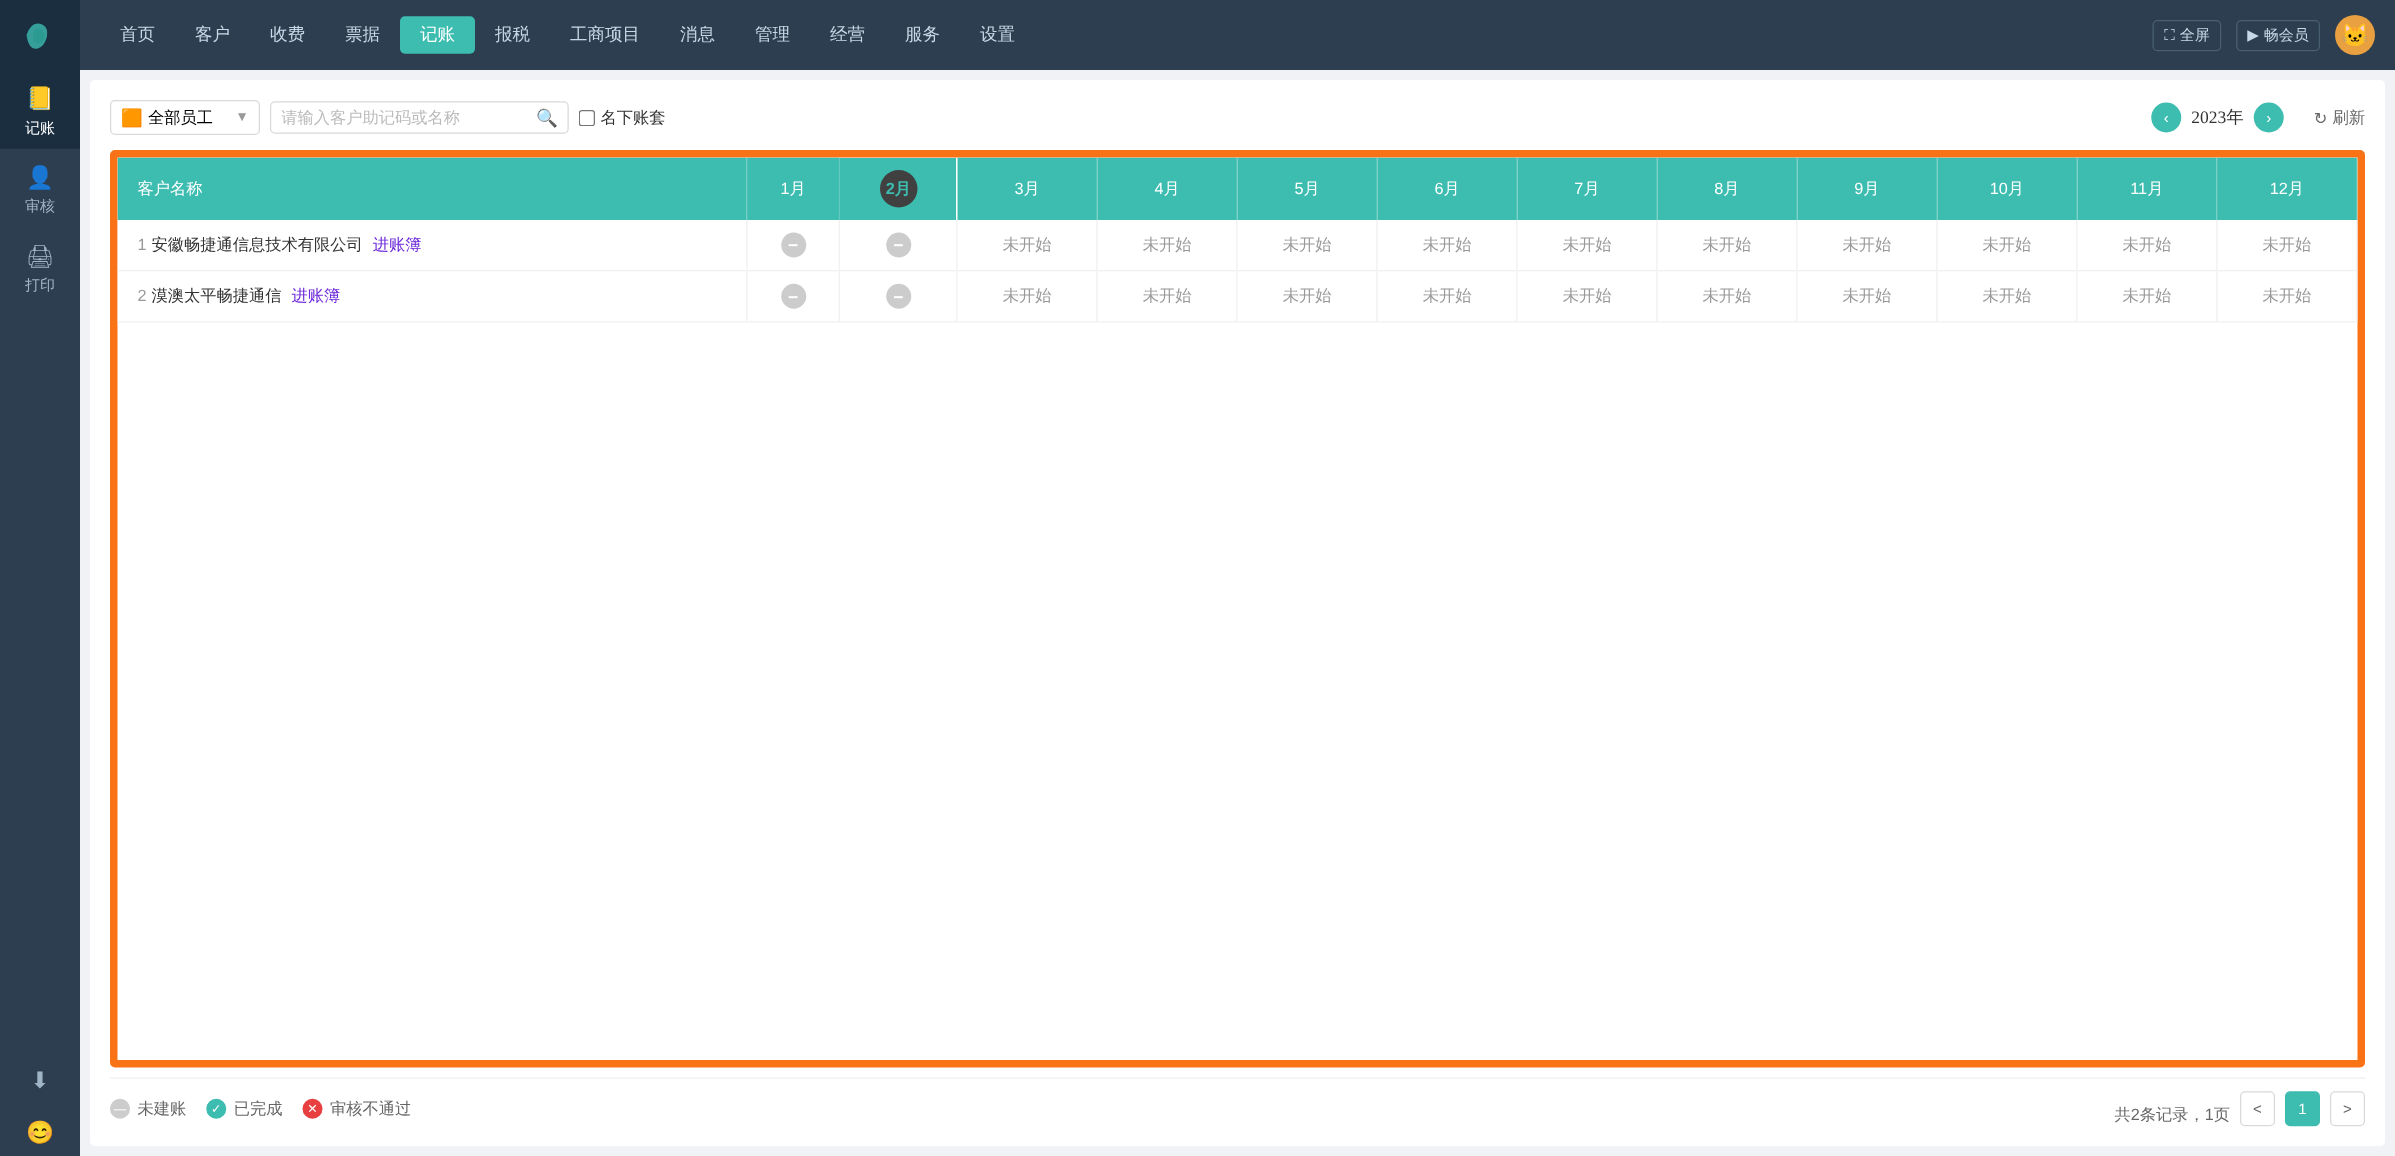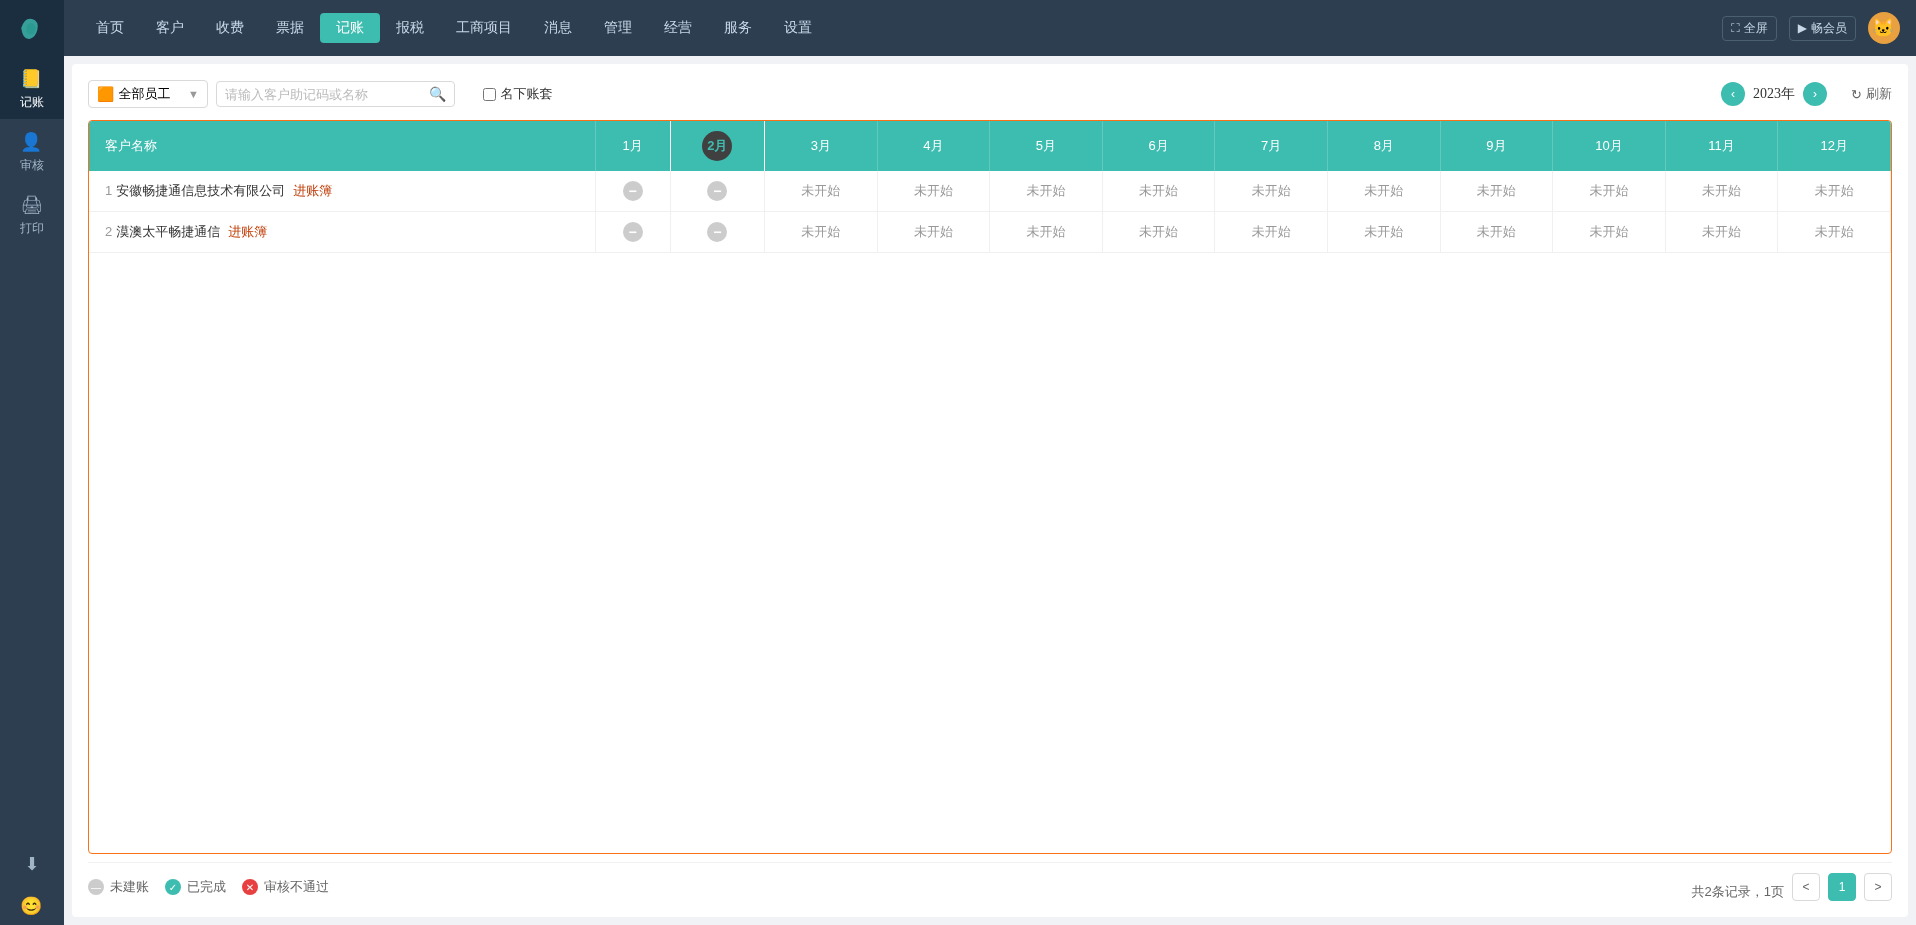--- a/index.html
+++ b/index.html
@@ -101,47 +101,47 @@
       background: #fff;
       cursor: pointer;
       font-size: 13px;
       gap: 4px;
       min-width: 120px;
     }
     .filter-select .icon { color: #e6a030; font-size: 14px; }
     .filter-select .arrow { margin-left: auto; color: #999; font-size: 11px; }
     .search-input-wrap {
       display: flex;
-      align-items: center;
+      align-items: flex-start;
       border: 1px solid #d9d9d9;
       border-radius: 4px;
       padding: 4px 8px;
       background: #fff;
       gap: 4px;
     }
     .search-input-wrap input {
       border: none;
       outline: none;
       font-size: 13px;
       width: 200px;
       color: #666;
     }
     .search-input-wrap input::placeholder { color: #bbb; }
     .search-btn { cursor: pointer; color: #999; font-size: 14px; }
-    .checkbox-wrap { display: flex; align-items: center; gap: 4px; cursor: pointer; font-size: 13px; color: #333; margin-left: 20px; }
+    .checkbox-wrap { display: flex; align-items: center; gap: 4px; cursor: pointer; font-size: 13px; color: #333; }
     .checkbox-wrap input { cursor: pointer; }
 
     .year-nav { display: flex; align-items: center; gap: 8px; margin-left: auto; }
     .year-btn { width: 24px; height: 24px; border-radius: 50%; background: #3dbcb0; color: #fff; display: flex; align-items: center; justify-content: center; cursor: pointer; font-size: 12px; border: none; }
     .year-text { font-size: 14px; color: #333; font-weight: 500; font-family: Liberation Serif, serif; }
 
     .refresh-btn { display: flex; align-items: center; gap: 4px; cursor: pointer; color: #666; font-size: 13px; margin-left: 16px; }
 
     
-    .table-wrap { flex: 1; overflow: auto; border: 1px solid #f97316; border-radius: 4px; }
+    .table-wrap { flex: 1; overflow: auto; border: 6px solid #f97316; border-radius: 4px; }
     table { width: 100%; border-collapse: collapse; }
     thead tr { background: #3dbcb0; }
     thead th {
       color: #fff;
       padding: 10px 8px;
       font-weight: 500;
       font-size: 13px;
       white-space: nowrap;
       border-right: 1px solid rgba(255,255,255,0.2);
     }
@@ -165,21 +165,21 @@
     tbody td {
       padding: 10px 8px;
       text-align: center;
       font-size: 13px;
       color: #333;
       border-right: 1px solid #f0f0f0;
       white-space: nowrap;
     }
     tbody td:first-child { text-align: left; padding-left: 16px; }
     .client-name { color: #333; }
-    .link-btn { color: #c2410c; cursor: pointer; margin-left: 8px; font-size: 13px; }
+    .link-btn { color: #6d28d9; cursor: pointer; margin-left: 8px; font-size: 13px; }
     .status-dash {
       display: inline-flex;
       align-items: center;
       justify-content: center;
       width: 20px;
       height: 20px;
       border-radius: 50%;
       background: #ccc;
       color: #fff;
       font-size: 14px;

